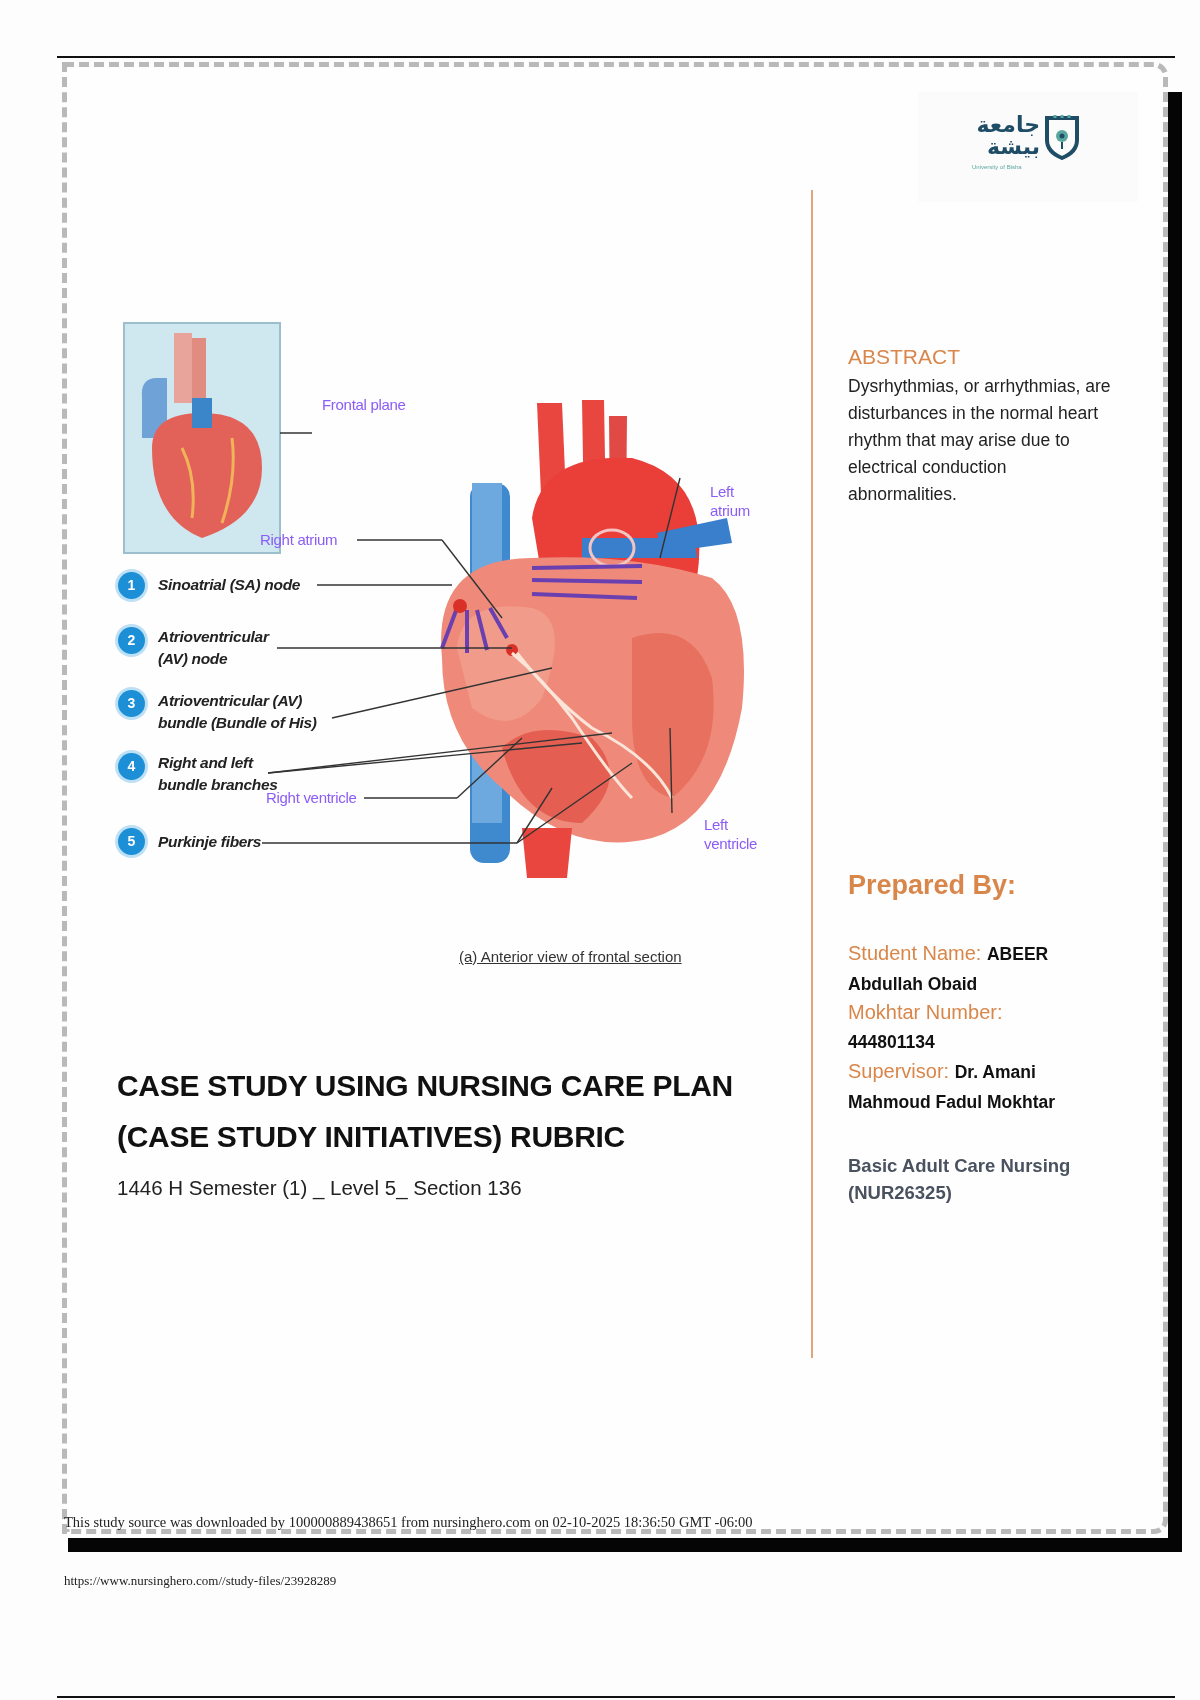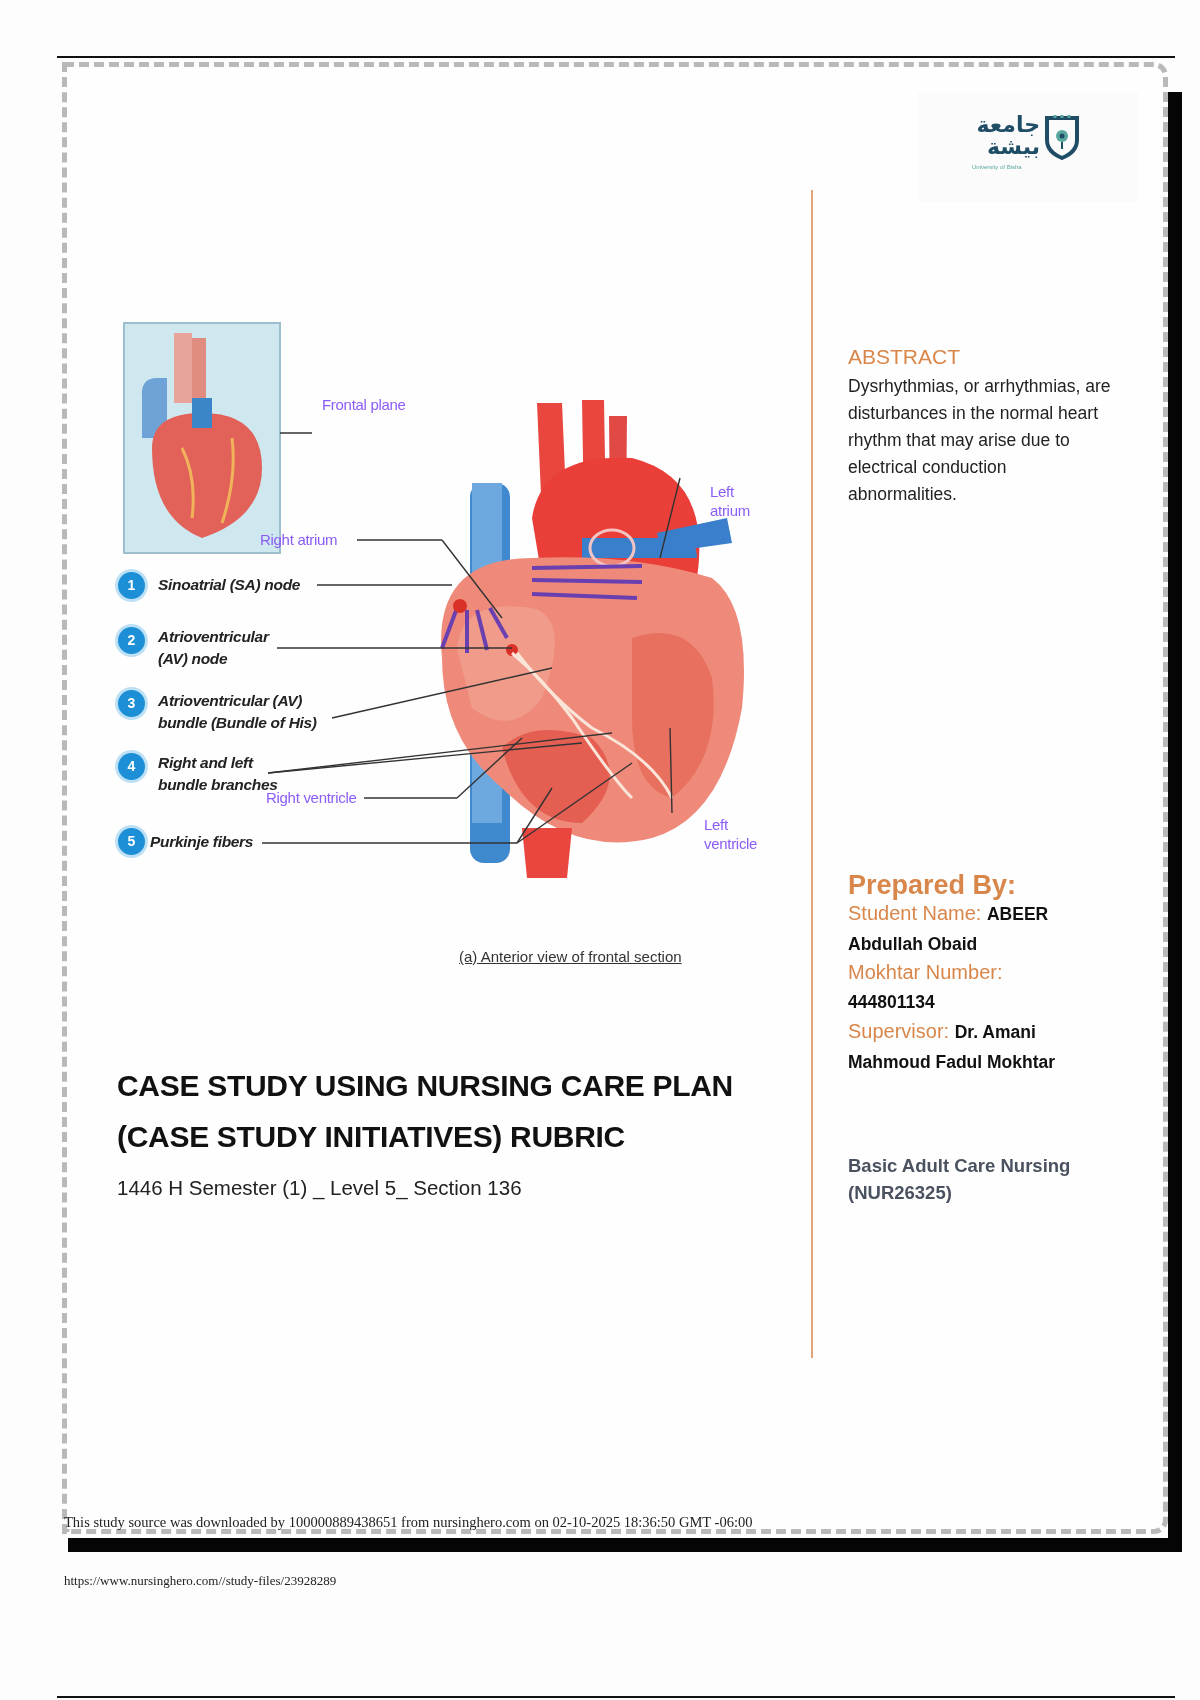--- a/index.html
+++ b/index.html
@@ -14,21 +14,21 @@
   .logo .ar{position:absolute;left:52px;top:22px;font-family:"DejaVu Sans",sans-serif;font-weight:bold;
             color:#1f4d66;font-size:22px;line-height:22px;text-align:right;direction:rtl;width:70px;}
   .logo .sub{position:absolute;left:54px;top:72px;font-size:6px;color:#5aa7a0;width:70px;}
   .logo .shield{position:absolute;left:126px;top:22px;width:36px;height:46px;}
   .vline{position:absolute;left:811px;top:190px;width:2px;height:1168px;background:#e0a57a;}
   .side{position:absolute;left:848px;width:270px;font-family:"Liberation Sans",sans-serif;}
   .orange{color:#d9864a;}
   .abstract-h{top:345px;font-size:21px;}
   .abstract-b{top:373px;font-size:17.5px;line-height:27px;color:#222;width:270px;}
   .prep{top:870px;font-size:27px;font-weight:bold;}
-  .kv{font-size:20px;line-height:29px;}
+  .kv{font-size:20px;line-height:29px;margin-top:40px;}
   .kv b{color:#111;font-size:17.5px;}
   .course{top:1152px;font-size:18.5px;line-height:27px;color:#4a5260;font-weight:bold;}
   .title{position:absolute;left:117px;top:1060px;font-size:30px;font-weight:bold;line-height:51px;color:#111;letter-spacing:-0.3px;}
   .subtitle{position:absolute;left:117px;top:1176px;font-size:20.5px;color:#222;}
   .figure{position:absolute;left:112px;top:318px;width:678px;height:665px;}
   .figure .lbl{position:absolute;font-size:15px;color:#8b5cf6;line-height:19px;letter-spacing:-0.3px;}
   .figure .num-lbl{position:absolute;font-size:15.5px;color:#222;font-weight:bold;line-height:22px;letter-spacing:-0.3px;font-style:italic;}
   .badge{position:absolute;width:27px;height:27px;border-radius:50%;background:#1c8fd6;color:#fff;
          font-size:14px;font-weight:bold;text-align:center;line-height:27px;box-shadow:0 0 0 3px #bde0f5;}
   .caption{position:absolute;font-size:15px;color:#333;}
@@ -154,21 +154,21 @@
   <div class="badge" style="left:6px;top:309px;">2</div>
   <div class="num-lbl" style="left:46px;top:308px;width:125px;">Atrioventricular (AV) node</div>
 
   <div class="badge" style="left:6px;top:372px;">3</div>
   <div class="num-lbl" style="left:46px;top:372px;width:180px;">Atrioventricular (AV) bundle (Bundle of His)</div>
 
   <div class="badge" style="left:6px;top:435px;">4</div>
   <div class="num-lbl" style="left:46px;top:434px;width:130px;">Right and left bundle branches</div>
 
   <div class="badge" style="left:6px;top:510px;">5</div>
-  <div class="num-lbl" style="left:38px;top:513px;">Purkinje fibers</div>
+  <div class="num-lbl" style="left:46px;top:513px;">Purkinje fibers</div>
 
   <div class="caption" style="left:347px;top:630px;text-decoration:underline;">(a) Anterior view of frontal section</div>
 </div>
 
 <div class="title">
   <div>CASE STUDY USING NURSING CARE PLAN</div>
   <div>(CASE STUDY INITIATIVES) RUBRIC</div>
 </div>
 <div class="subtitle">1446 H Semester (1) _ Level 5_ Section 136</div>
 

